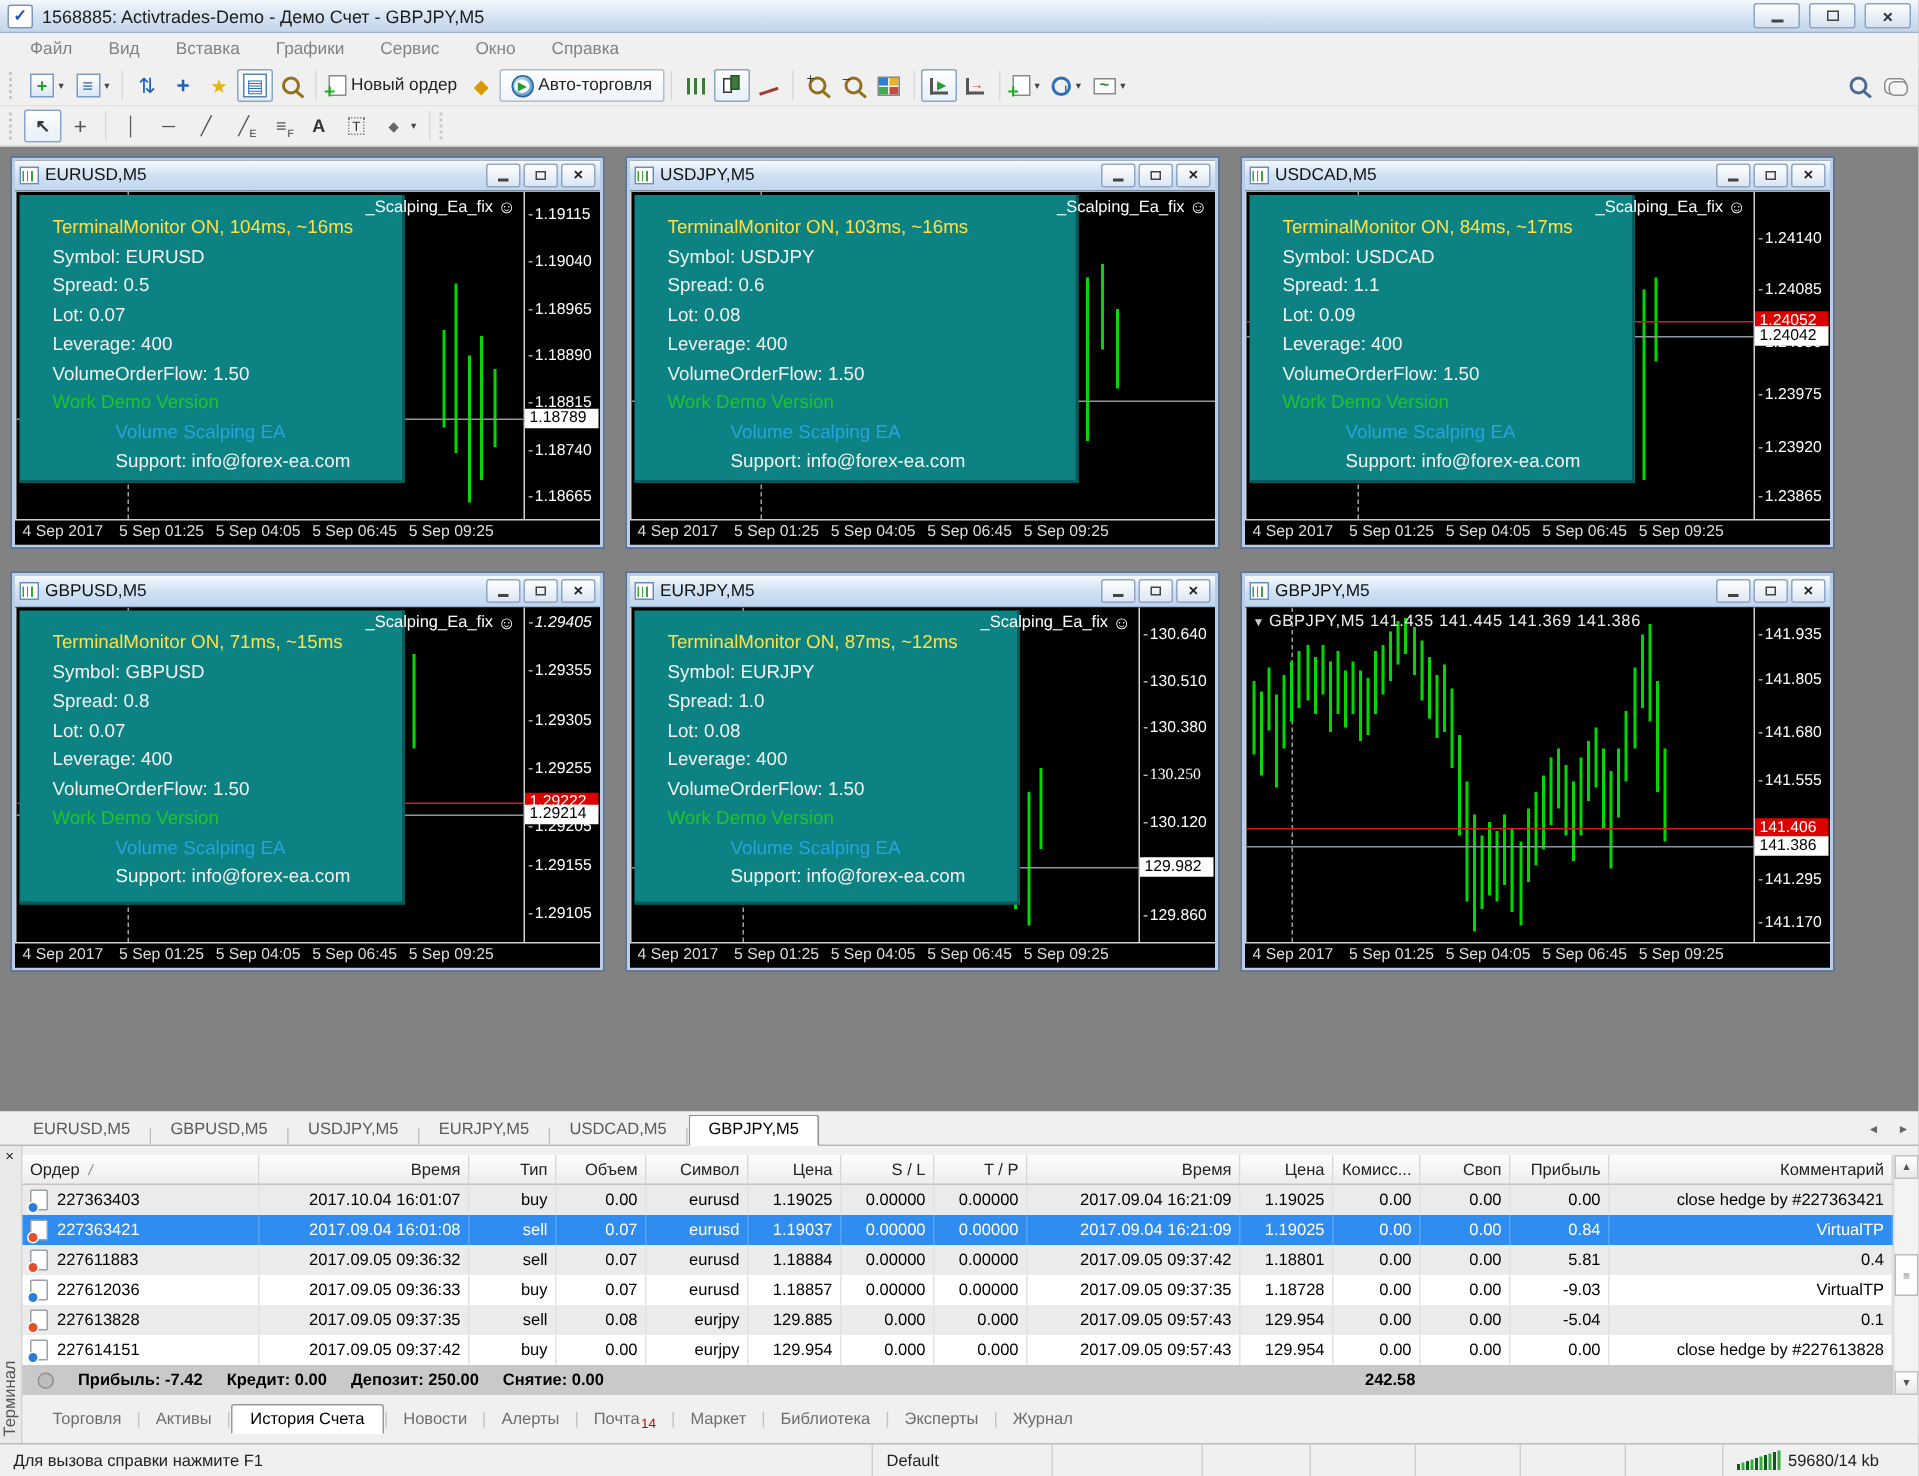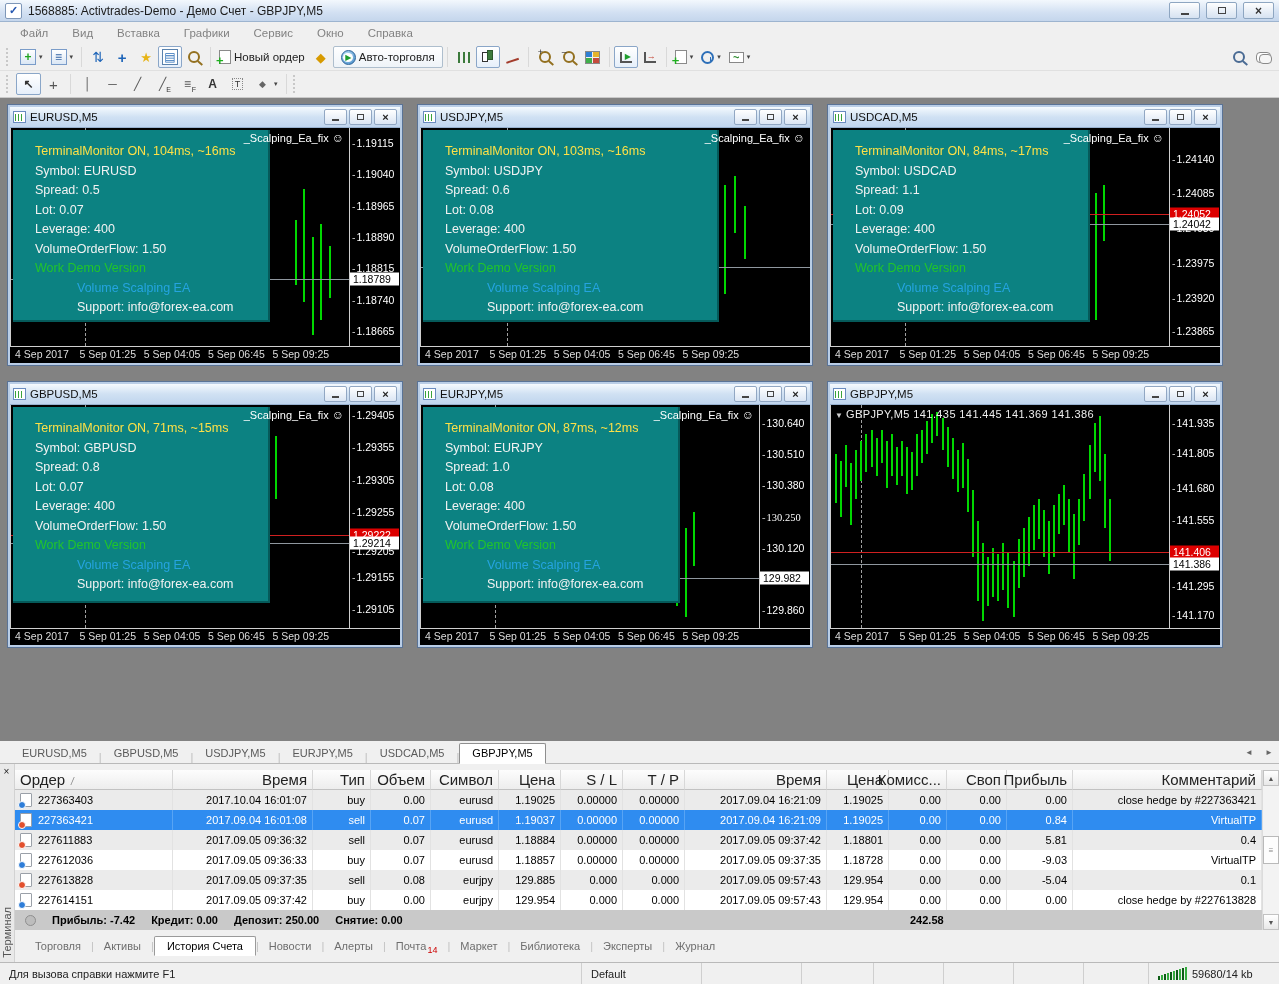--- a/index.html
+++ b/index.html
@@ -134,21 +134,21 @@
 
   
   #terminal{position:absolute;top:764px;left:0;width:1279px;height:198px;background:#f0f0f0;}
   .tstrip{position:absolute;left:0;top:0;bottom:0;width:14px;background:#e9e9e9;border-right:1px solid #d2d2d2;}
   .tclose{position:absolute;top:2px;left:1px;width:11px;height:11px;font-size:10px;color:#222;display:flex;align-items:center;justify-content:center;}
   .tclose::after{content:'×';}
   .vlabel{position:absolute;bottom:4px;left:1px;writing-mode:vertical-rl;transform:rotate(180deg);font-size:11px;color:#555;}
   .ttable{position:absolute;left:15px;top:6px;right:17px;}
   #thead,.trow{display:grid;grid-template-columns:158px 140px 58px 60px 68px 62px 62px 62px 142px 62px 58px 60px 66px minmax(0,1fr);}
   #thead{height:20px;}
-  .th{border-right:1px solid #d8d8d8;border-bottom:1px solid #c2c2c2;padding:0 5px;display:flex;align-items:center;background:linear-gradient(#fdfdfd,#ededed);font-size:15px;color:#222;gap:6px;}
+  .th{border-right:1px solid #d8d8d8;border-bottom:1px solid #c2c2c2;padding:0 5px;display:flex;align-items:center;background:linear-gradient(#fdfdfd,#ededed);font-size:11px;color:#222;gap:6px;}
   .al{justify-content:flex-start;}.ar{justify-content:flex-end;}
   .sortg::after{content:'/';color:#888;font-style:italic;font-size:10px;}
   .trow{height:20px;background:#fff;}
   .trow:nth-child(odd){background:#ebebeb;}
   .trow.sel{background:#2f8cf0;color:#fff;}
   .tc{border-right:1px solid #e2e2e2;padding:0 5px;display:flex;align-items:center;font-size:11px;white-space:nowrap;overflow:hidden;}
   .trow.sel .tc{border-right-color:#58a4f4;align-items:center;}
   .doc{width:10px;height:12px;background:#fff;border:1px solid #9aa0a8;border-radius:1px;position:relative;margin-right:6px;flex:none;}
   .doc::after{content:'';position:absolute;left:-3px;bottom:-3px;width:6px;height:6px;border-radius:50%;border:1px solid #fff;}
   .doc.buy::after{background:#2d7dd8;}
@@ -541,21 +541,21 @@
                 <div class="ea-line c-green">Work Demo Version</div>
                 <div class="ea-line c-blue ind">Volume Scalping EA</div>
                 <div class="ea-line c-white ind">Support: info@forex-ea.com</div>
               </div>
               <div class="eabadge">
                 <span>_Scalping_Ea_fix</span>
                 <span class="smileyg">☺</span>
               </div>
             </div>
             <div class="cscale">
-              <div class="tick" style="top: 4.5%;">1.29405</div>
+              <div class="tick" style="top: 4.5%; font-style: italic;">1.29405</div>
               <div class="tick" style="top: 19%;">1.29355</div>
               <div class="tick" style="top: 33.5%;">1.29305</div>
               <div class="tick" style="top: 48%;">1.29255</div>
               <div class="tick" style="top: 65.5%;">1.29205</div>
               <div class="tick" style="top: 77%;">1.29155</div>
               <div class="tick" style="top: 91.5%;">1.29105</div>
               <div class="pbox ask" style="top: 58.5%;">1.29222</div>
               <div class="pbox" style="top: 61.7%;">1.29214</div>
             </div>
           </div>

